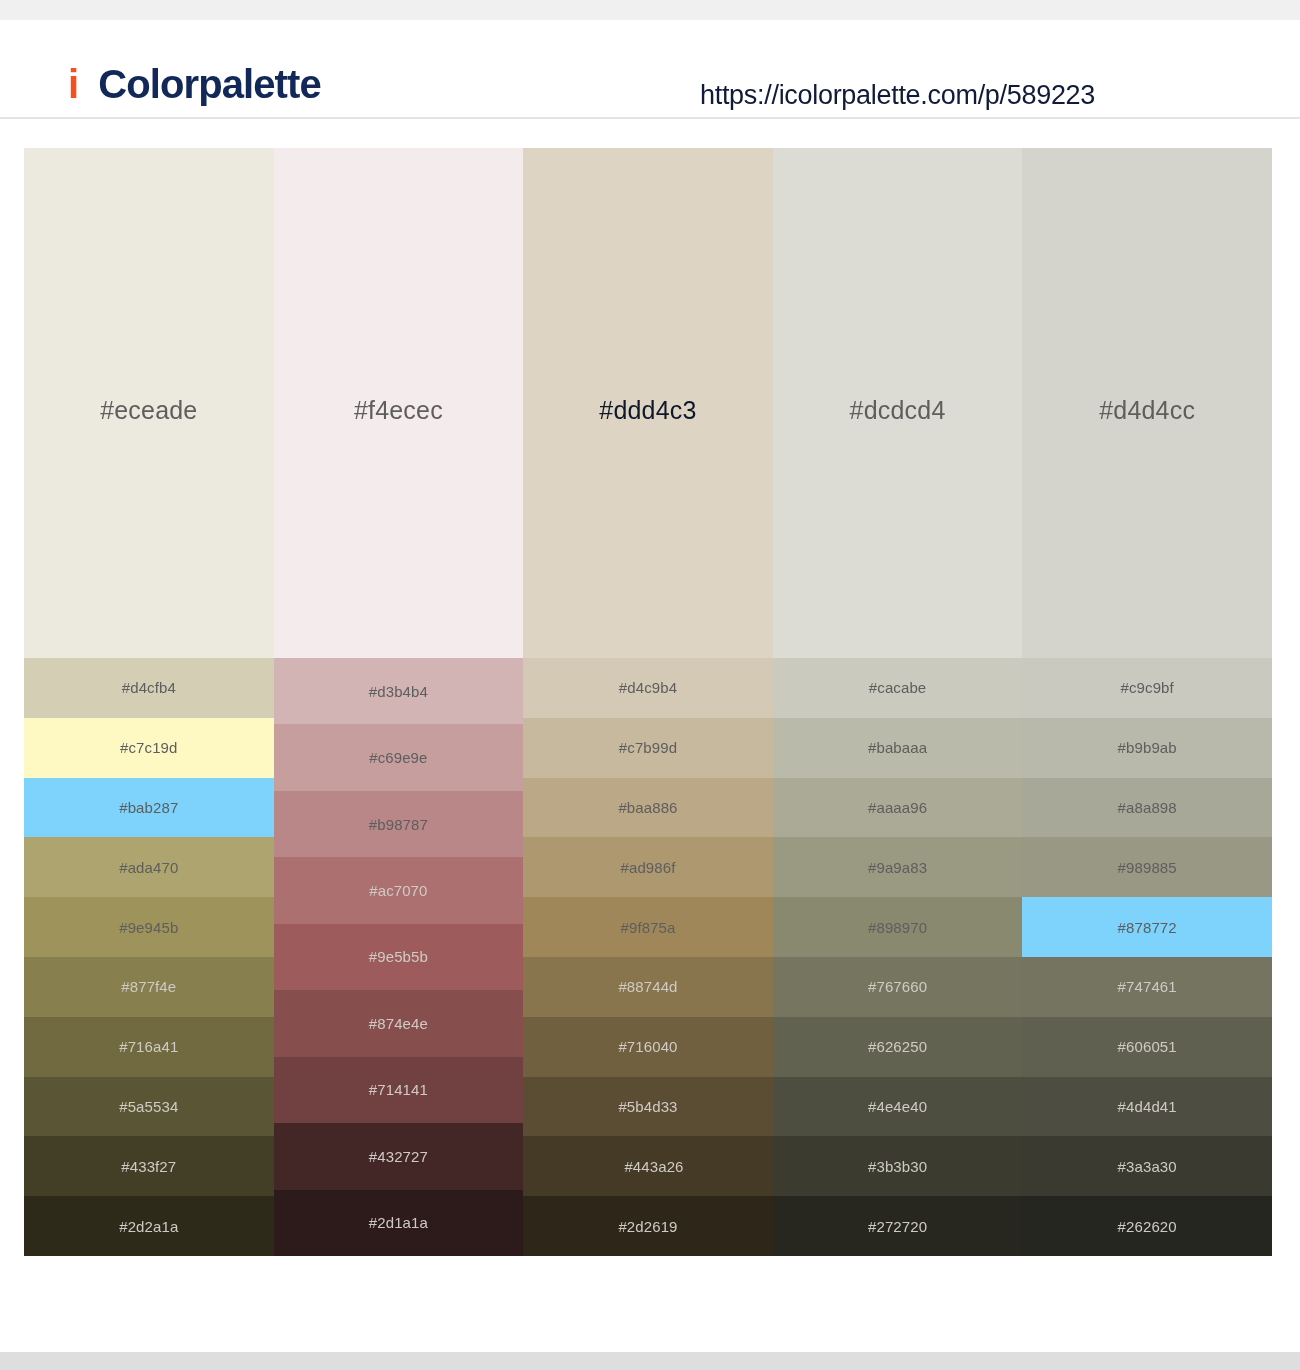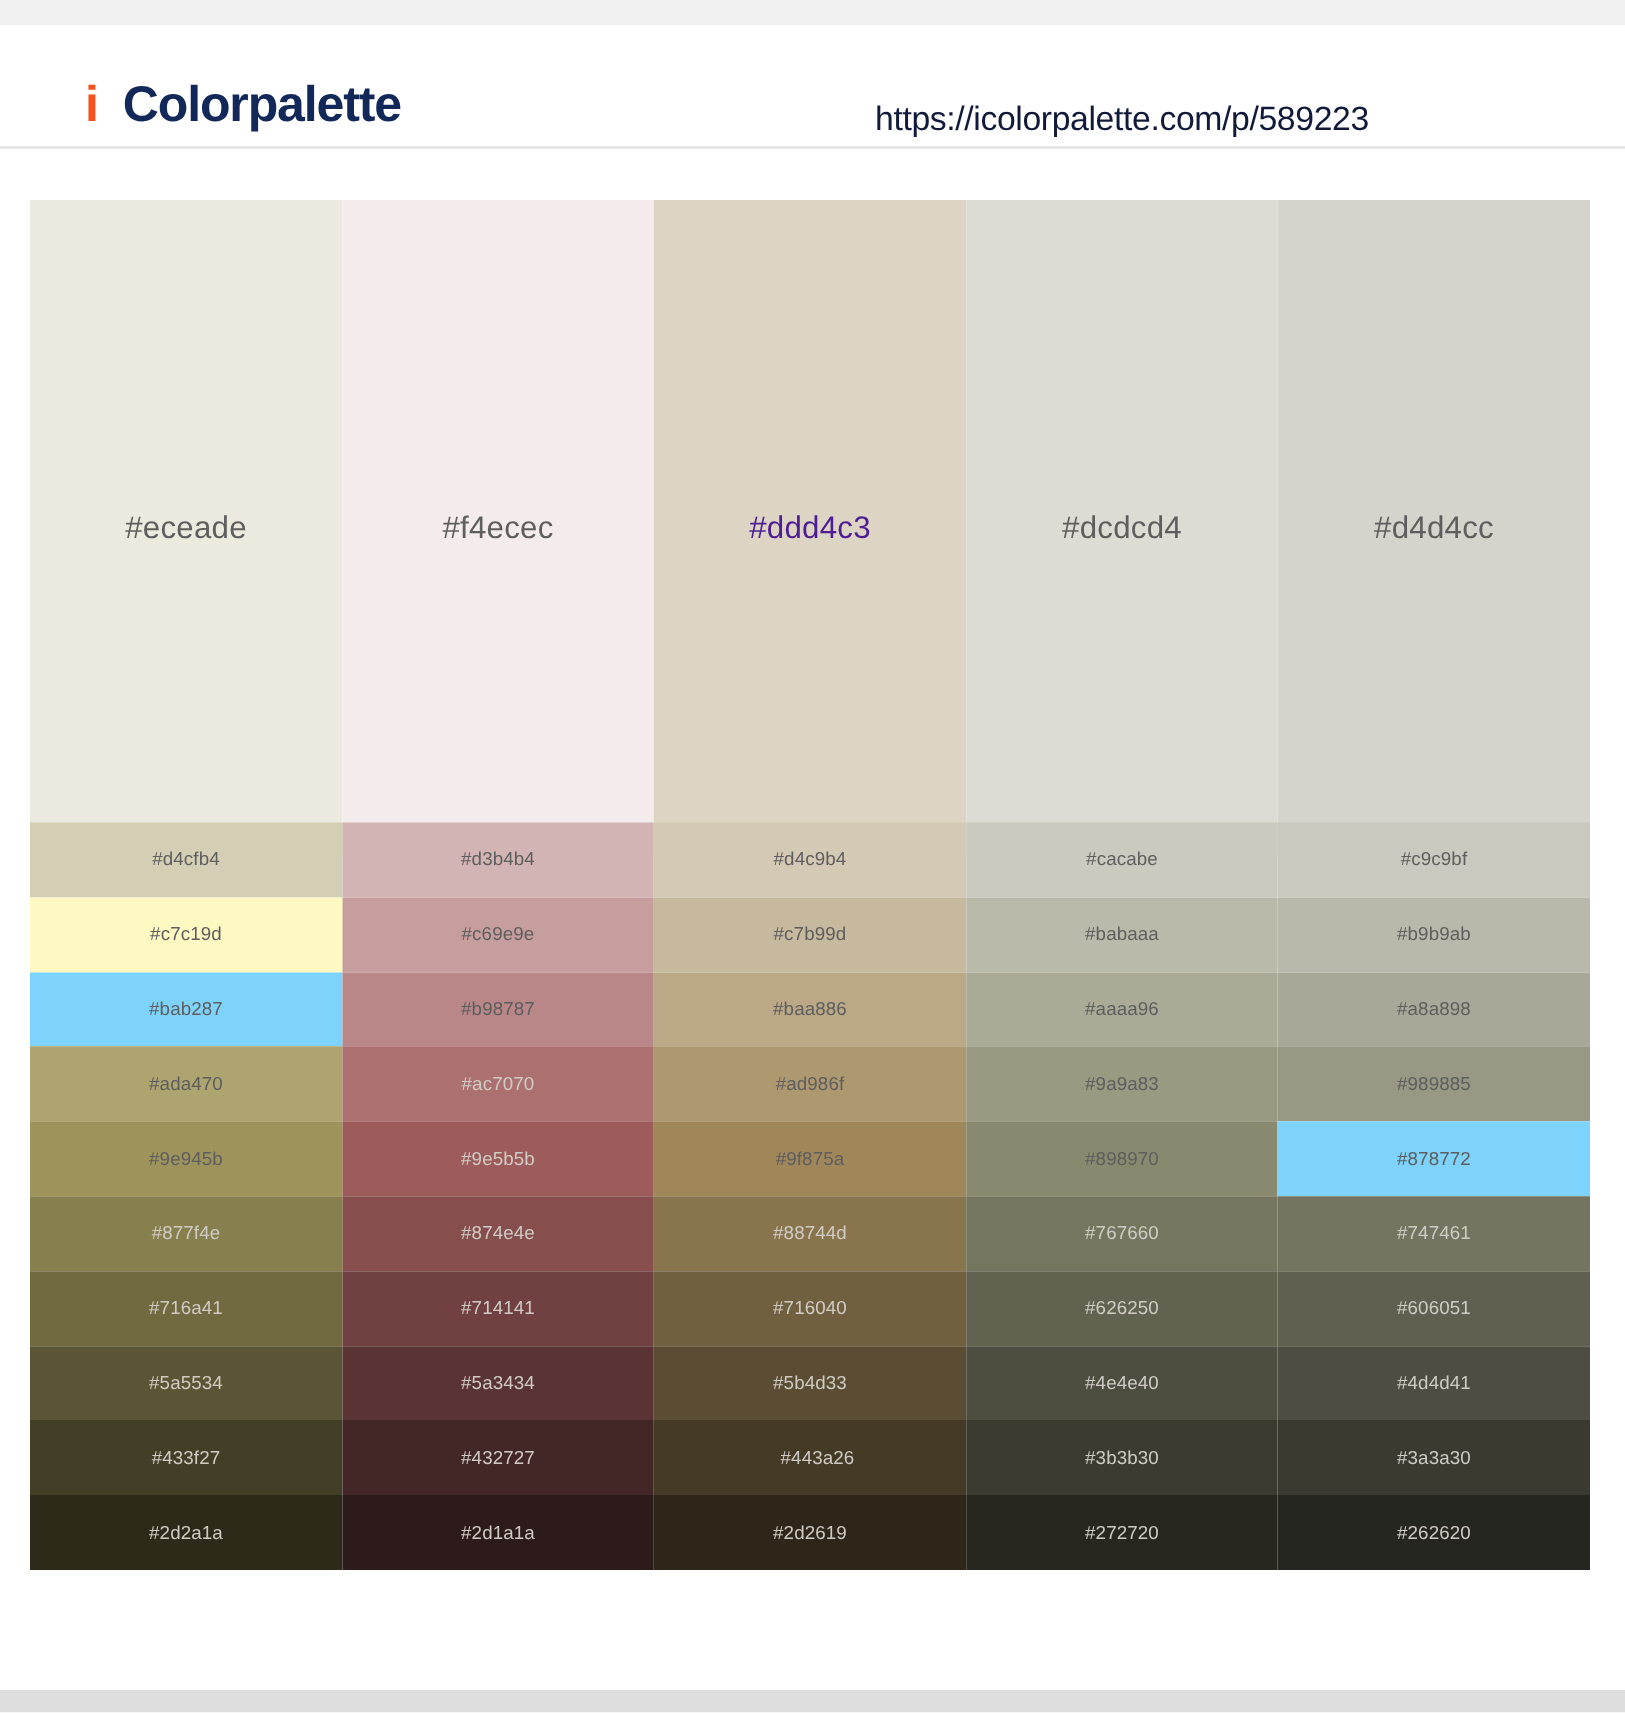--- a/index.html
+++ b/index.html
@@ -60,21 +60,21 @@
     color: #111b39;
     letter-spacing: -0.3px;
     white-space: nowrap;
     line-height: 1;
   }
 
   
   .main-palette {
     position: absolute;
     left: 24px;
-    top: 160px;
+    top: 148px;
     width: 1248px;
     height: 525px;
     display: flex;
   }
   .main-swatch {
     flex: 1 1 0;
     display: flex;
     align-items: center;
     justify-content: center;
   }
@@ -136,21 +136,21 @@
   </div>
 
   <div class="main-palette">
       <div class="main-swatch" style="background: rgb(236, 234, 222);">
         <span class="hex" style="color: rgb(94, 94, 94);">#eceade</span>
       </div>
       <div class="main-swatch" style="background: rgb(244, 236, 236);">
         <span class="hex" style="color: rgb(94, 94, 94);">#f4ecec</span>
       </div>
       <div class="main-swatch" style="background: rgb(221, 212, 195);">
-        <span class="hex" style="color: #4c1d95;">#ddd4c3</span>
+        <span class="hex" style="color: #0f172a;">#ddd4c3</span>
       </div>
       <div class="main-swatch" style="background: rgb(220, 220, 212);">
         <span class="hex" style="color: rgb(94, 94, 94);">#dcdcd4</span>
       </div>
       <div class="main-swatch" style="background: rgb(212, 212, 204);">
         <span class="hex" style="color: rgb(94, 94, 94);">#d4d4cc</span>
       </div>
     </div>
 
   <div class="shades-grid">
@@ -201,23 +201,20 @@
         </div>
         <div class="shade-cell" style="background: rgb(158, 91, 91);">
           <span class="hex" style="color: rgb(207, 203, 196);">#9e5b5b</span>
         </div>
         <div class="shade-cell" style="background: rgb(135, 78, 78);">
           <span class="hex" style="color: rgb(207, 203, 196);">#874e4e</span>
         </div>
         <div class="shade-cell" style="background: rgb(113, 65, 65);">
           <span class="hex" style="color: rgb(207, 203, 196);">#714141</span>
         </div>
-        <div class="shade-cell" style="background: rgb(90, 52, 52);">
-          <span class="hex" style="color: rgb(207, 203, 196);">#5a3434</span>
-        </div>
         <div class="shade-cell" style="background: rgb(67, 39, 39);">
           <span class="hex" style="color: rgb(207, 203, 196);">#432727</span>
         </div>
         <div class="shade-cell" style="background: rgb(45, 26, 26);">
           <span class="hex" style="color: rgb(207, 203, 196);">#2d1a1a</span>
         </div>
       </div>
       <div class="shade-col">
         <div class="shade-cell" style="background: rgb(212, 201, 180);">
           <span class="hex" style="color: rgb(94, 94, 94);">#d4c9b4</span>

